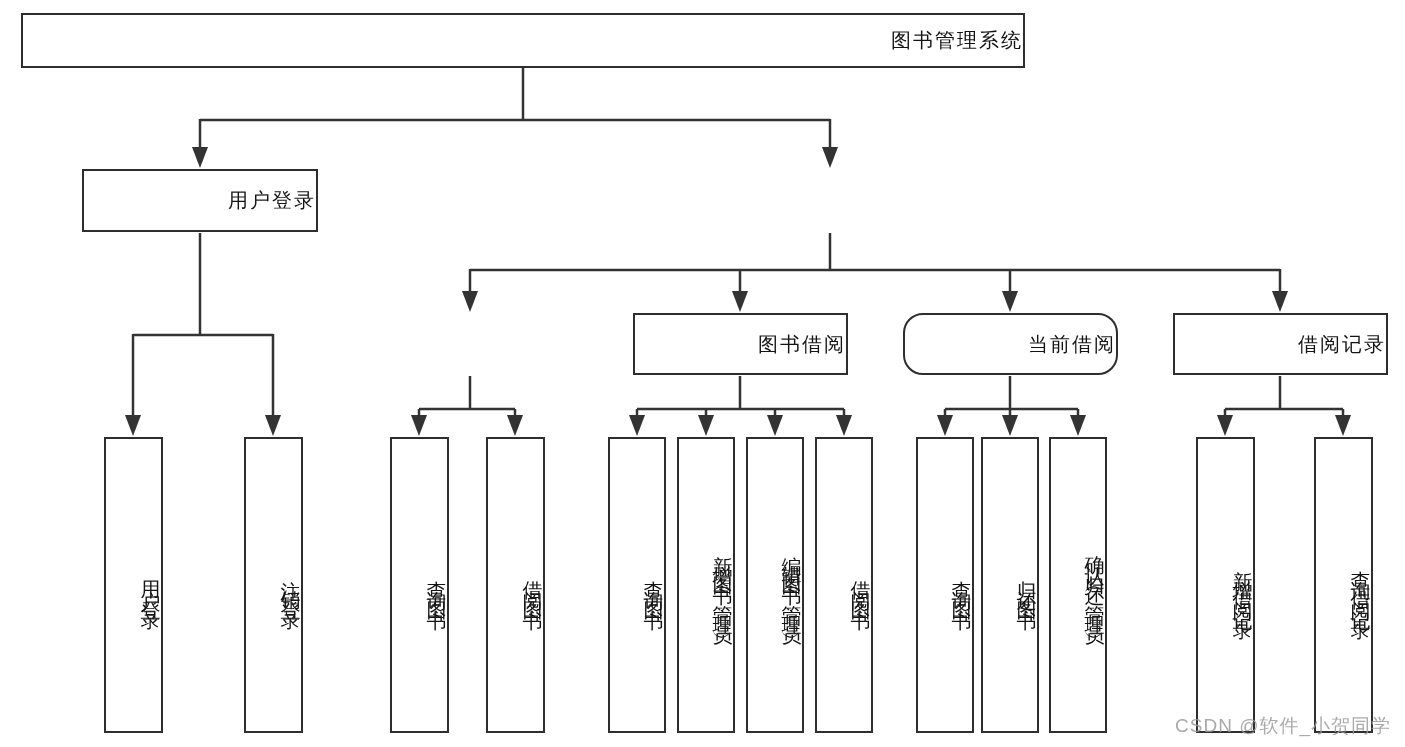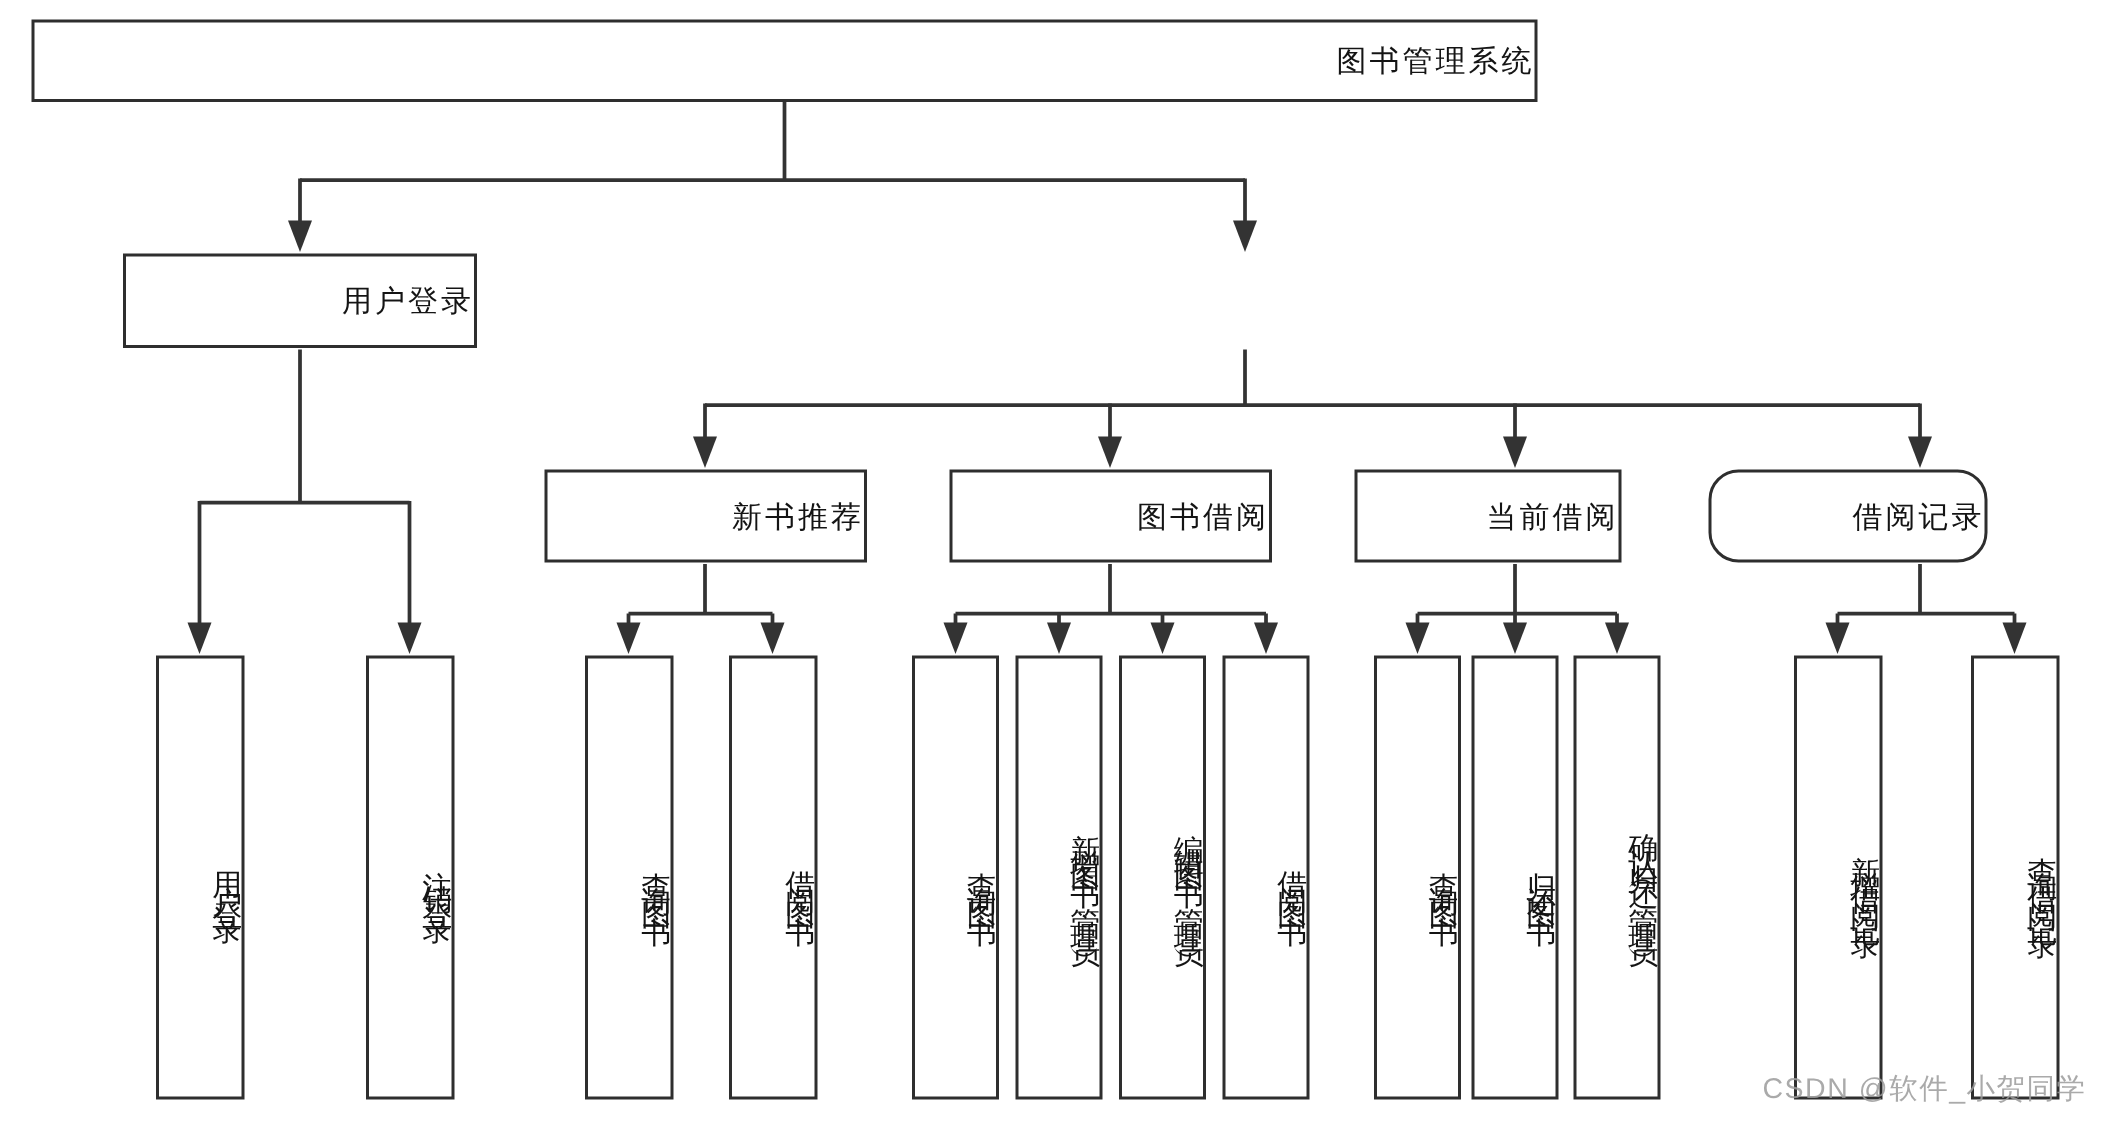--- a/index.html
+++ b/index.html
@@ -128,30 +128,27 @@
   </svg>
 
   <div class="box hbox" style="left:21px; top:13px; width:1004px; height:55px;">
     <span>图书管理系统</span>
   </div>
 
   <div class="box hbox" style="left:82px; top:169px; width:236px; height:63px;">
     <span>用户登录</span>
   </div>
 
-  <div class="box hbox" style="left:363px; top:313px; width:215px; height:62px;">
-    <span>新书推荐</span>
-  </div>
   <div class="box hbox" style="left:633px; top:313px; width:215px; height:62px;">
     <span>图书借阅</span>
   </div>
-  <div class="box hbox" style="left:903px; top:313px; width:178px; height:62px;">
+  <div class="box hbox" style="left:903px; top:313px; width:215px; height:62px;border-radius:20px;">
     <span>当前借阅</span>
   </div>
-  <div class="box hbox" style="left:1139px; top:313px; width:186px; height:62px;border-radius:20px;">
+  <div class="box hbox" style="left:1173px; top:313px; width:215px; height:62px;">
     <span>借阅记录</span>
   </div>
 
   <div class="box vbox" style="left:104px; top:437px; width:59px; height:296px;">
     <span>用户登录</span>
   </div>
   <div class="box vbox" style="left:244px; top:437px; width:59px; height:296px;">
     <span>注销登录</span>
   </div>
 

